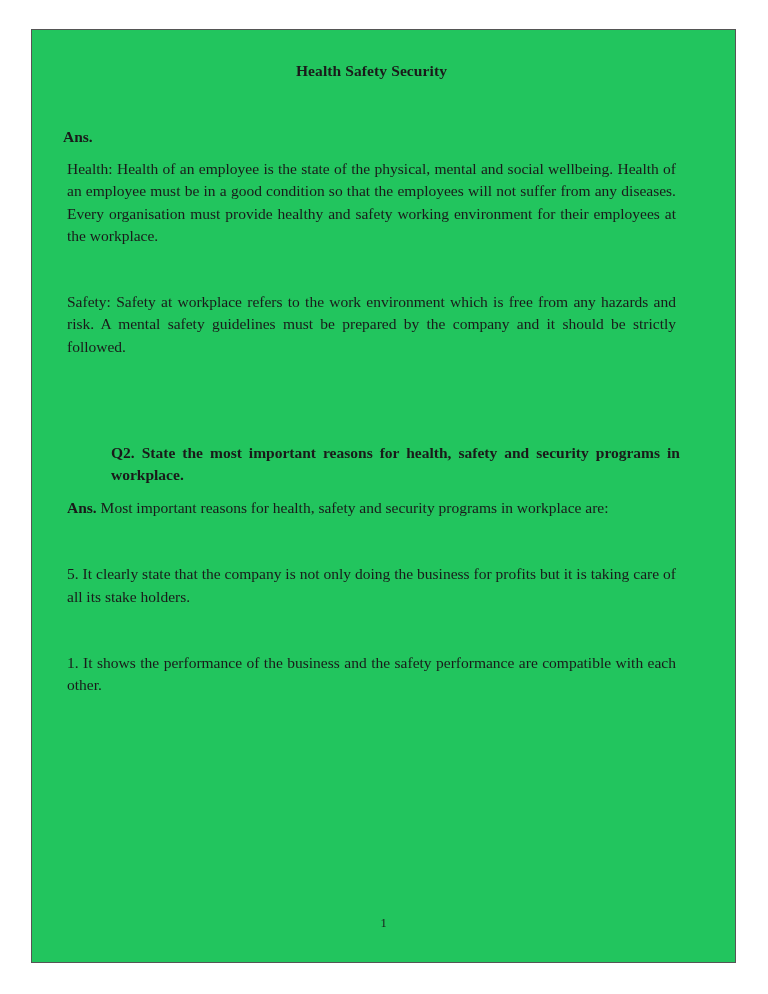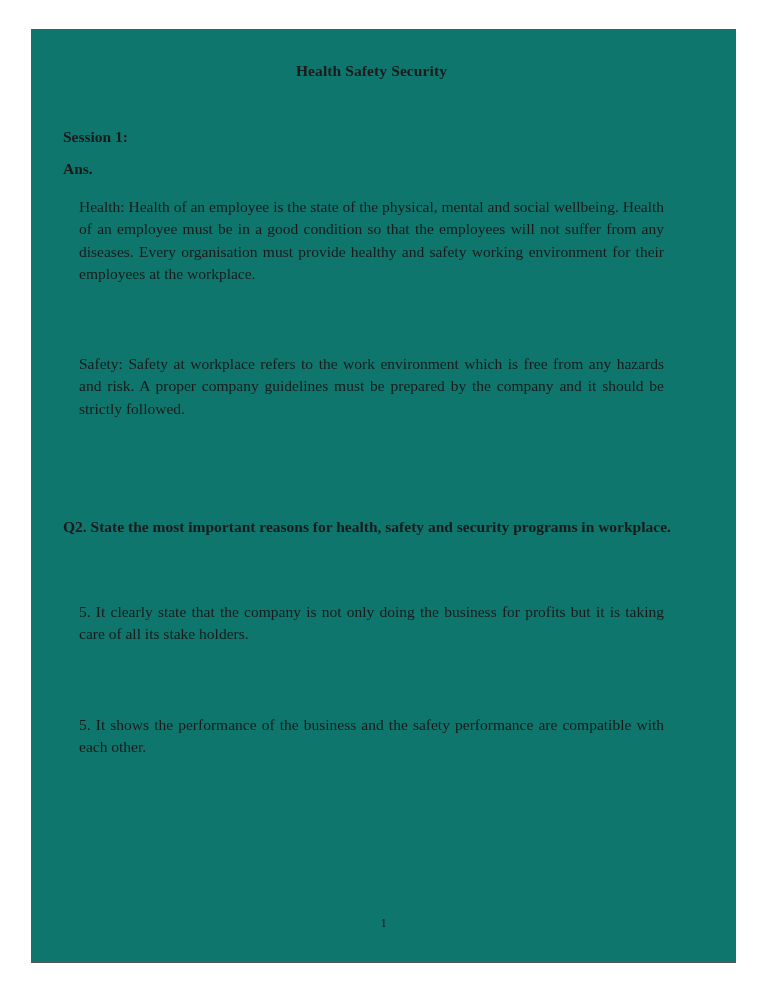--- a/index.html
+++ b/index.html
@@ -17,21 +17,21 @@
   }
 
   .page {
     position: absolute;
     left: 31px;
     top: 29px;
     width: 705px;
     height: 934px;
     border: 1px solid #555555;
     box-sizing: border-box;
-    background: #0f766e;
+    background: #22c55e;
   }
 
   .page-inner {
     position: absolute;
     left: 31px;
     top: 30px;
     width: 617px;
   }
 
   .doc-title {
@@ -48,26 +48,27 @@
     font-size: 15.5px;
     line-height: 22px;
     margin: 0 0 10px 0;
     text-align: left;
   }
 
   .heading.wrap {
     text-align: justify;
     text-justify: inter-word;
     margin-bottom: 11px;
+    margin-left: 48px;
   }
 
   .para {
     font-size: 15.5px;
     line-height: 22.3px;
-    margin: 16px;
+    margin: 4px;
     text-align: justify;
     text-justify: inter-word;
     hyphens: none;
   }
 
   .para b {
     font-weight: bold;
   }
   .spacer-lg { height: 36px; }
   .spacer-xl { height: 44px; }
@@ -84,43 +85,43 @@
   }
 </style>
 </head>
 <body>
 
 <div class="page">
   <div class="page-inner">
 
     <div class="doc-title">Health Safety Security</div>
 
-    <div class="heading">Session 1:</div>
 
 
     <div class="heading">Ans.</div>
 
     <div class="para">Health: Health of an employee is the state of the physical, mental and social wellbeing. Health of an employee must be in a good condition so that the employees will not suffer from any diseases. Every organisation must provide healthy and safety working environment for their employees at the workplace.</div>
 
     <div class="spacer-lg"></div>
 
-    <div class="para">Safety: Safety at workplace refers to the work environment which is free from any hazards and risk. A proper company guidelines must be prepared by the company and it should be strictly followed.</div>
+    <div class="para">Safety: Safety at workplace refers to the work environment which is free from any hazards and risk. A mental safety guidelines must be prepared by the company and it should be strictly followed.</div>
 
     <div class="spacer-lg"></div>
 
 
     <div class="spacer-xl"></div>
 
     <div class="heading wrap">Q2. State the most important reasons for health, safety and security programs in workplace.</div>
 
+    <div class="para"><b>Ans.</b><span> Most important reasons for health, safety and security programs in workplace are:</span></div>
 
     <div class="spacer-lg"></div>
 
     <div class="para">5. It clearly state that the company is not only doing the business for profits but it is taking care of all its stake holders.</div>
 
     <div class="spacer-lg"></div>
 
-    <div class="para">5. It shows the performance of the business and the safety performance are compatible with each other.</div>
+    <div class="para">1. It shows the performance of the business and the safety performance are compatible with each other.</div>
 
   </div>
 
   <div class="page-number">1</div>
 </div>
 
 </body></html>

